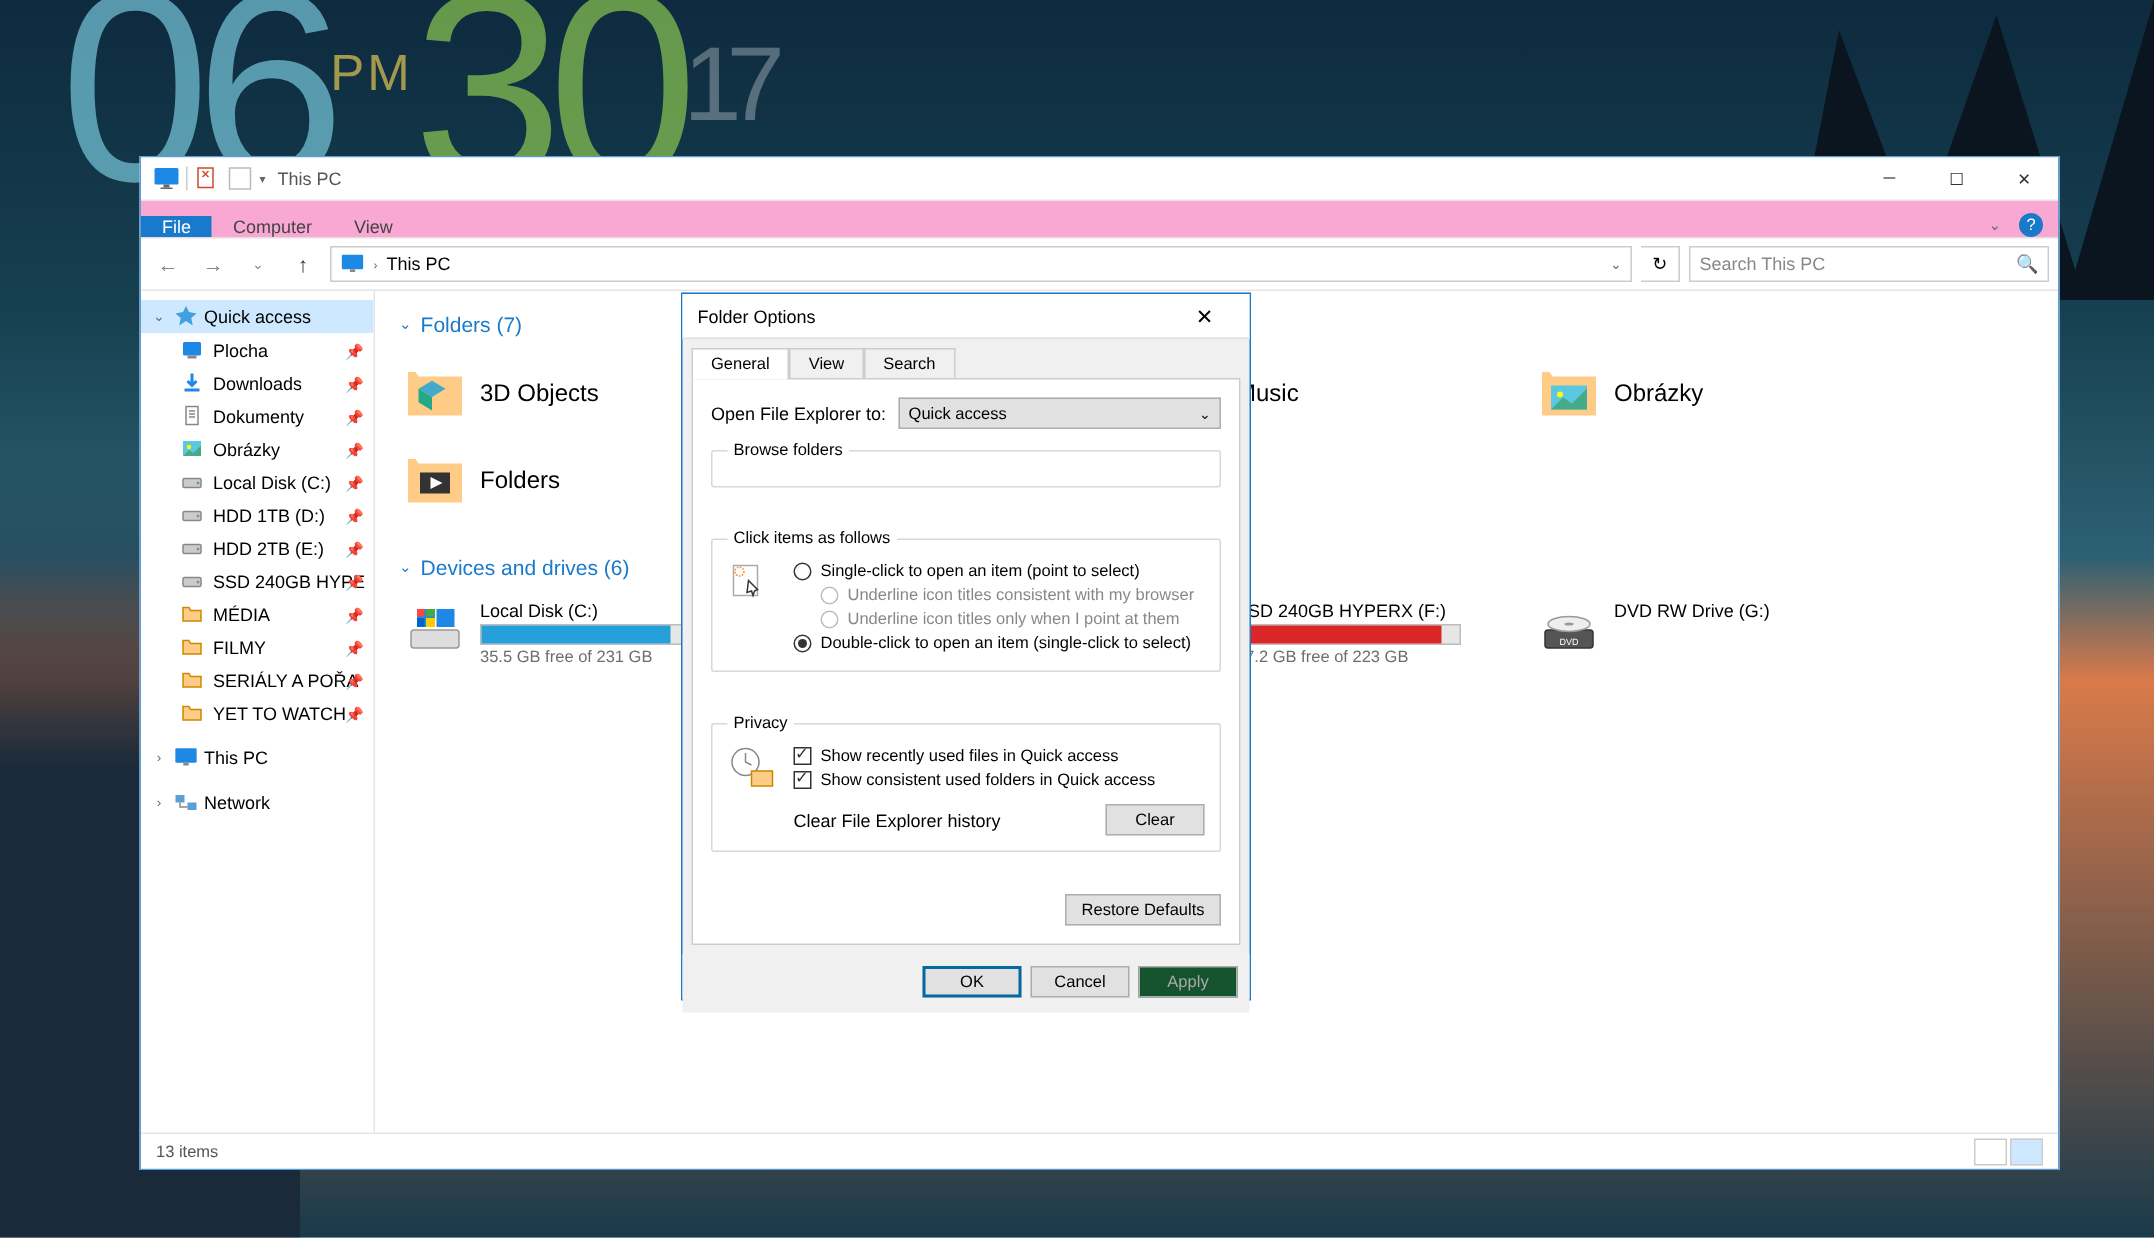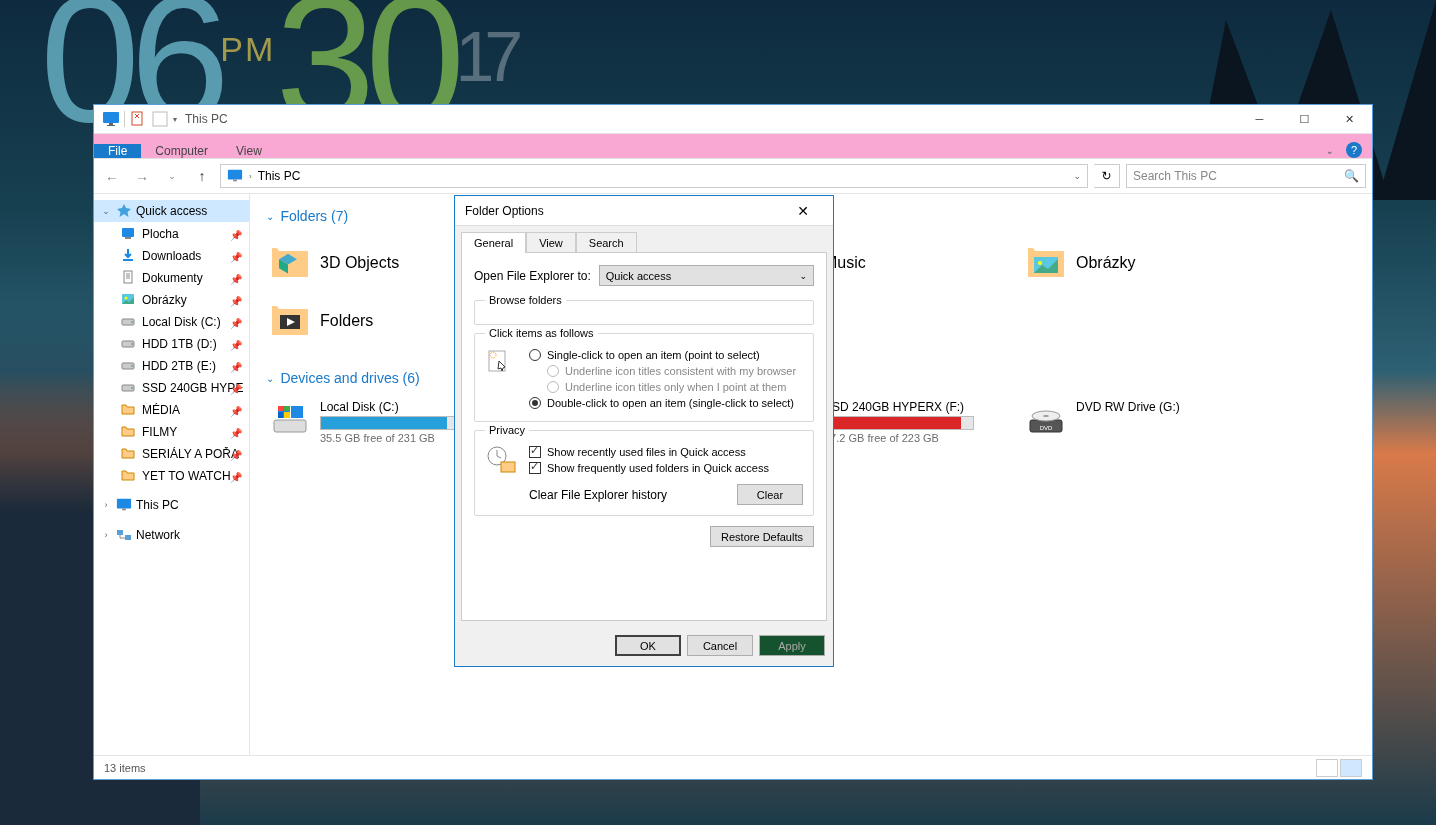--- a/index.html
+++ b/index.html
@@ -64,34 +64,34 @@
 
 .dialog { position: absolute; left: 454px; top: 195px; width: 380px; height: 472px; background: #f0f0f0; border: 1px solid #1979ca; z-index: 20; display: flex; flex-direction: column; font-size: 12px; }
 .dlg-title { height: 30px; background: #fff; display: flex; align-items: center; padding: 0 10px; border-bottom: 1px solid #ddd; }
 .dlg-close { margin-left: auto; width: 40px; height: 30px; display: flex; align-items: center; justify-content: center; font-size: 14px; }
 .dlg-tabs { display: flex; padding: 6px 6px 0 6px; }
 .dlg-tab { padding: 4px 12px; border: 1px solid #ccc; background: #f0f0f0; border-bottom: none; font-size: 11px; }
 .dlg-tab.active { background: #fff; position: relative; z-index: 2; }
 .dlg-body { flex: 1; background: #fff; margin: 0 6px 6px 6px; border: 1px solid #ccc; padding: 12px; margin-top: -1px; }
 .dlg-row { display: flex; align-items: center; gap: 8px; margin-bottom: 8px; }
 .dlg-select { flex: 1; height: 21px; border: 1px solid #adadad; background: #e1e1e1; padding: 0 6px; display: flex; align-items: center; justify-content: space-between; font-size: 11px; }
-.fieldset { border: 1px solid #d8d8d8; border-radius: 2px; padding: 8px 10px 10px 10px; margin-bottom: 2px; position: relative; }
+.fieldset { border: 1px solid #d8d8d8; border-radius: 2px; padding: 8px 10px 10px 10px; margin-bottom: 28px; position: relative; }
 .fieldset legend { font-size: 11px; padding: 0 4px; background: #fff; }
 .fs-body { display: flex; gap: 10px; }
 .fs-icon { width: 34px; height: 34px; flex-shrink: 0; }
 .fs-opts { flex: 1; }
 .radio-row, .check-row { display: flex; align-items: center; gap: 6px; padding: 2px 0; font-size: 11px; }
 .radio-row.sub { padding-left: 18px; color: #888; }
 .radio { width: 12px; height: 12px; border: 1px solid #333; border-radius: 50%; position: relative; }
 .radio.checked::after { content: ''; position: absolute; inset: 2px; background: #333; border-radius: 50%; }
 .radio.disabled { border-color: #bbb; }
 .checkbox { width: 12px; height: 12px; border: 1px solid #333; position: relative; }
 .checkbox.checked::after { content: '✓'; position: absolute; top: -3px; left: 0; font-size: 11px; color: #333; }
 .dlg-btn { min-width: 66px; height: 21px; border: 1px solid #adadad; background: #e1e1e1; font-size: 11px; display: inline-flex; align-items: center; justify-content: center; padding: 0 10px; }
-.dlg-btn.primary { border: 2px solid #404040; }
+.dlg-btn.primary { border: 2px solid #0369a1; }
 .dlg-btn.disabled { color: #aaa; background: #14532d; }
 .dlg-footer { padding: 8px 8px 10px 8px; display: flex; justify-content: flex-end; gap: 6px; background: #f0f0f0; }
 .clear-row { display: flex; align-items: center; justify-content: space-between; margin-top: 6px; padding-left: 44px; }
 .restore-row { display: flex; justify-content: flex-end; margin-top: 10px; }
 
 svg { display: block; }
 </style>
 </head>
 <body>
 
@@ -528,21 +528,21 @@
               <rect x="16" y="18" width="14" height="10" fill="#fc8" stroke="#c80"></rect>
             </svg>
           </div>
         <div class="fs-opts">
           <div class="check-row">
               <span class="checkbox checked"></span>
               <span>Show recently used files in Quick access</span>
             </div>
           <div class="check-row">
               <span class="checkbox checked"></span>
-              <span>Show frequently used folders in Quick access</span>
+              <span>Show consistent used folders in Quick access</span>
             </div>
         </div>
       </div>
       <div class="clear-row">
         <span>Clear File Explorer history</span>
         <div class="dlg-btn">Clear</div>
       </div>
     </fieldset>
 
     <div class="restore-row">

